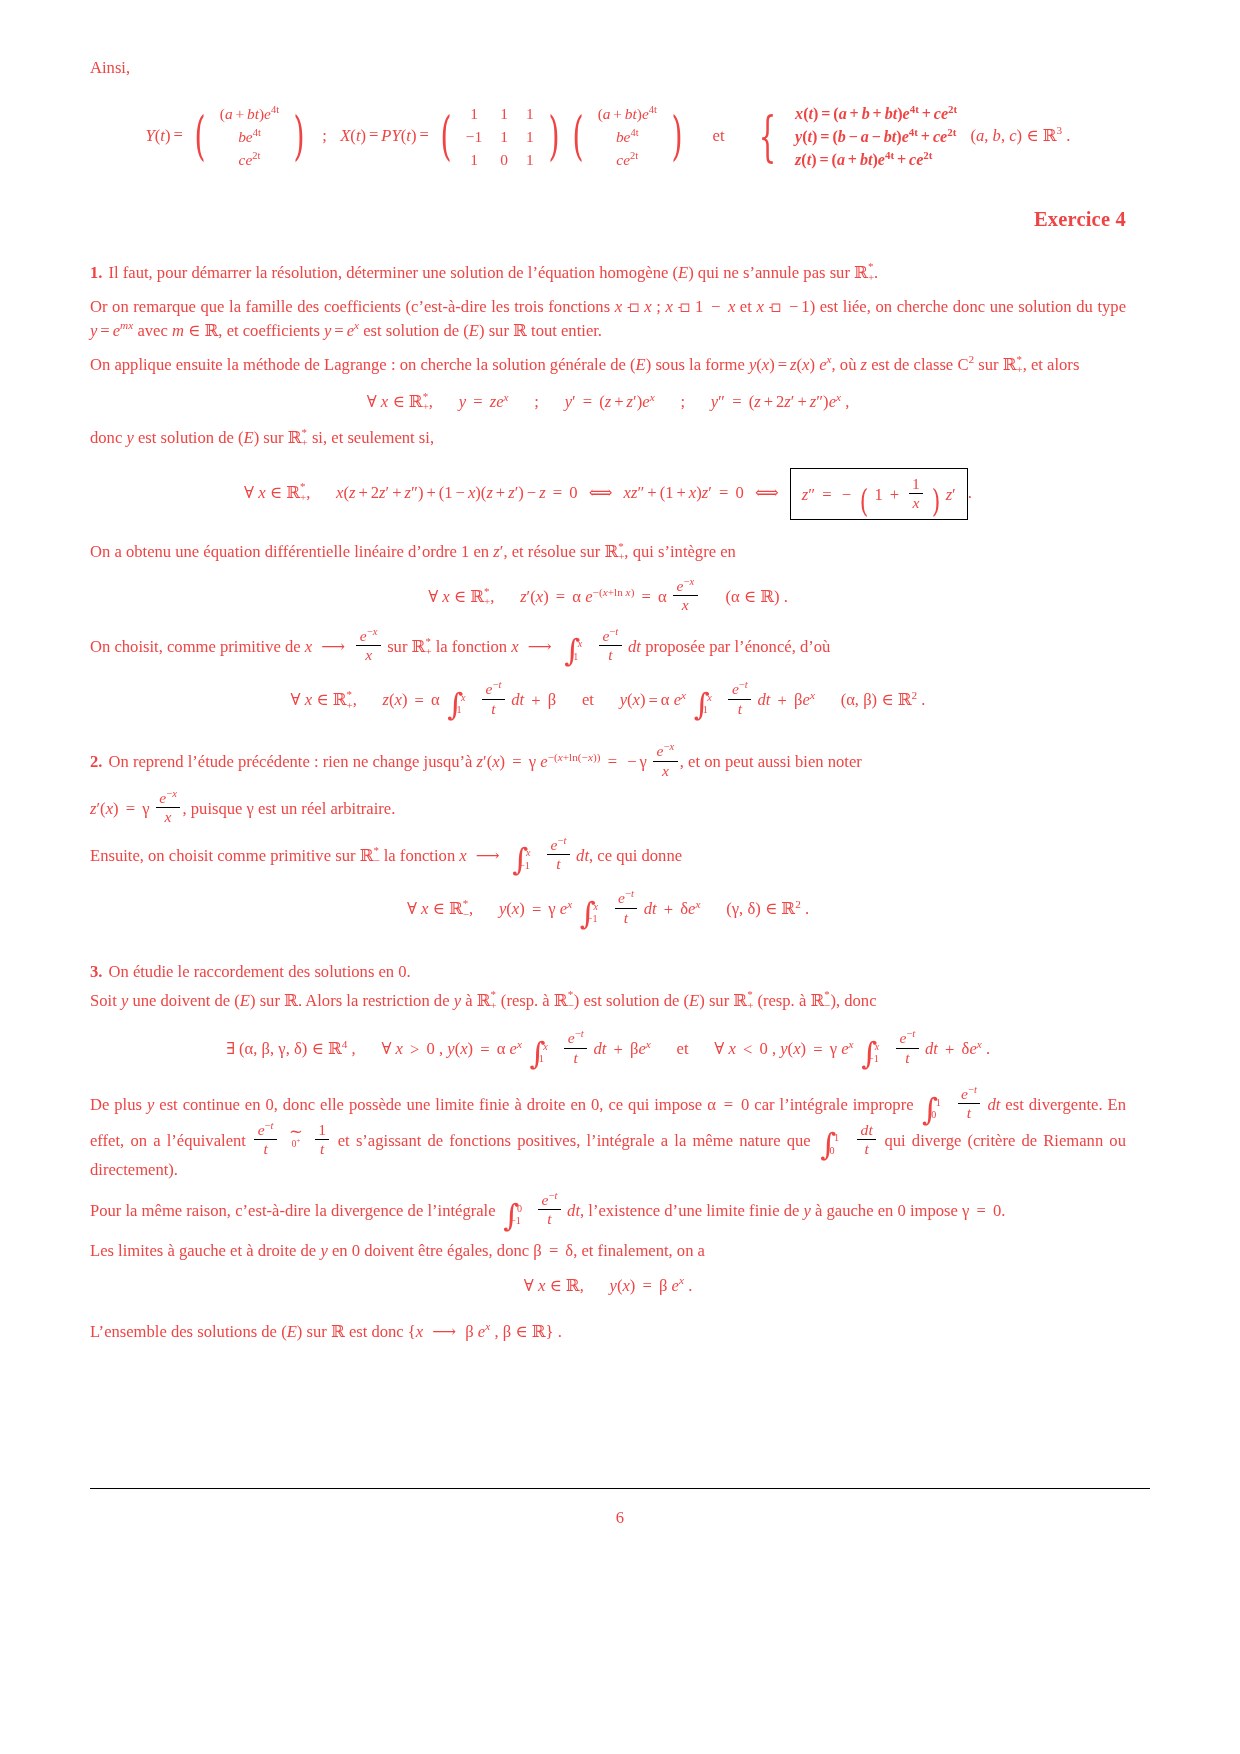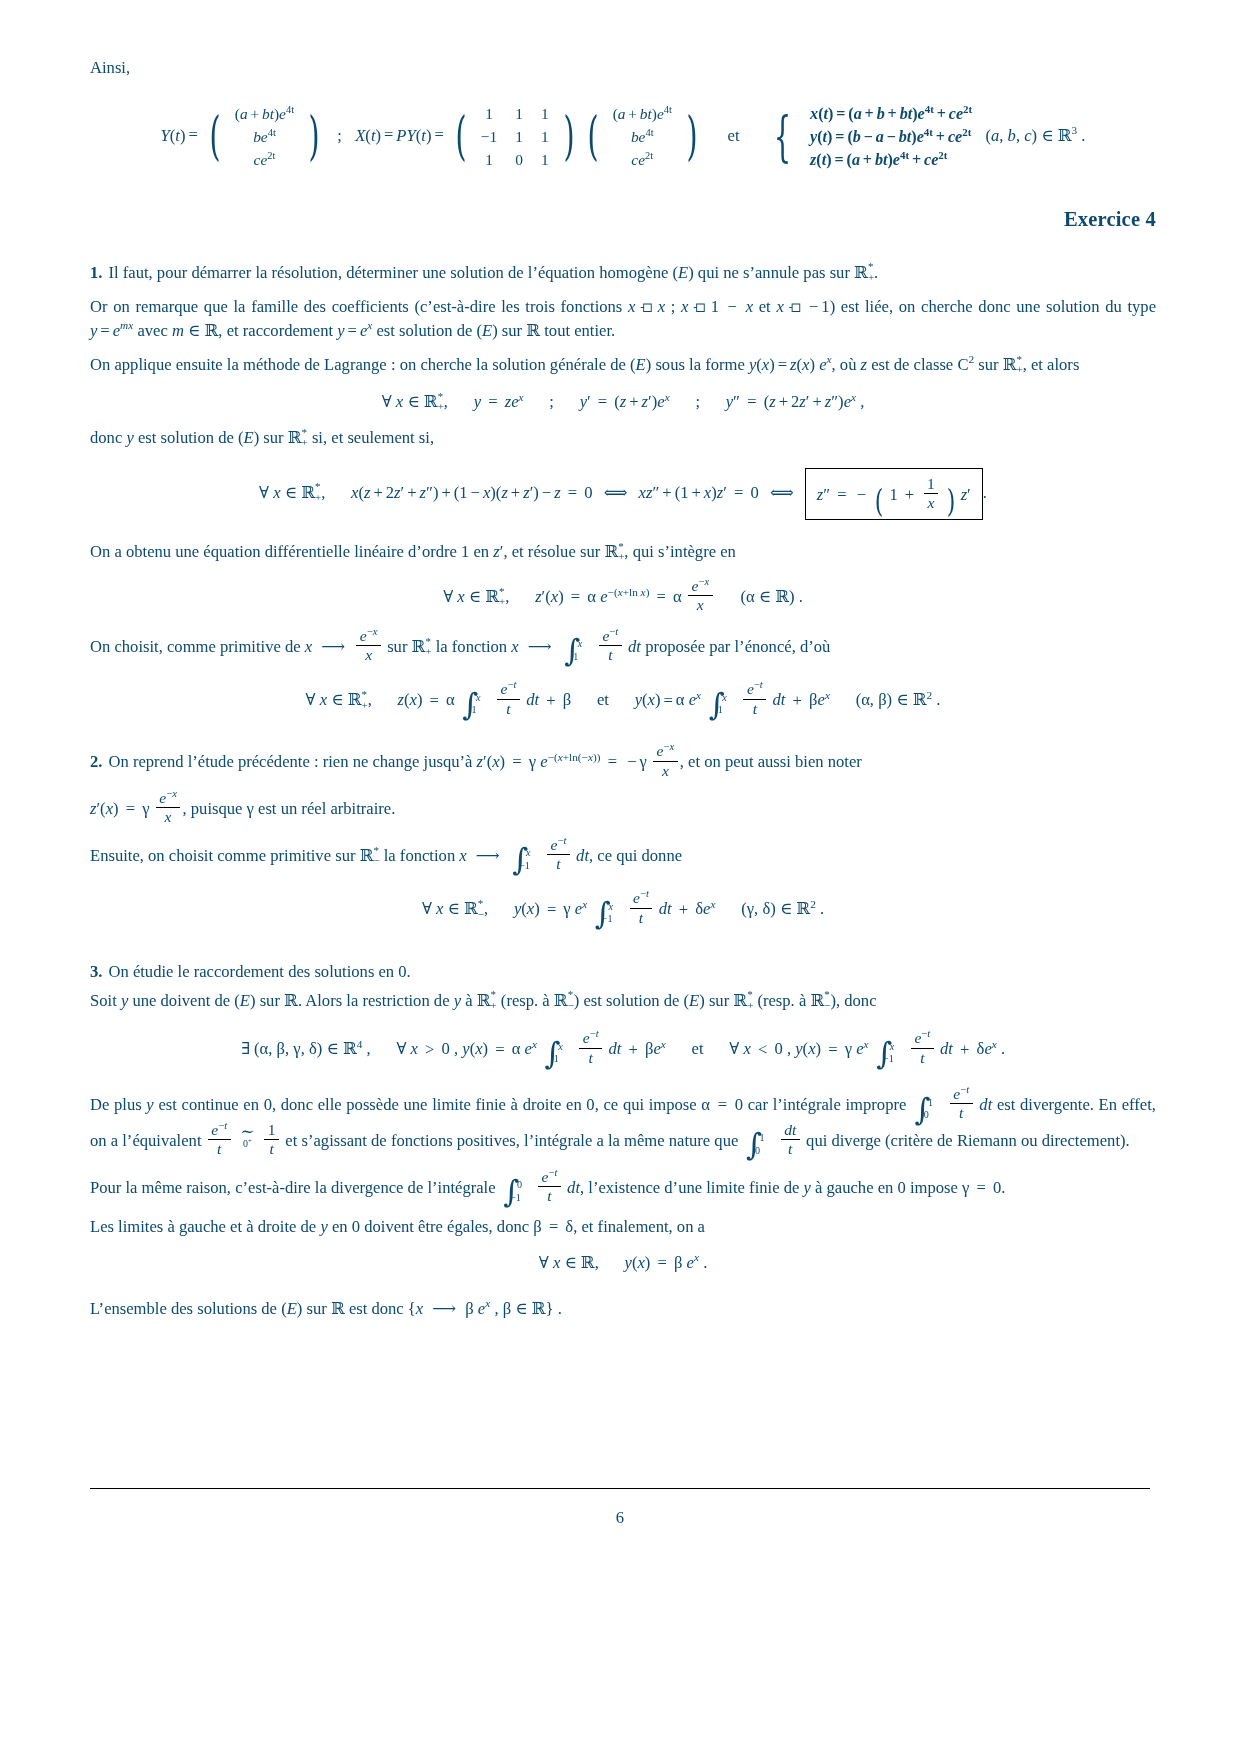--- a/index.html
+++ b/index.html
@@ -7,23 +7,23 @@
     padding: 0;
     background: #ffffff;
   }
   .page {
     position: relative;
     width: 1240px;
     height: 1754px;
     margin: 0 auto;
     background: #ffffff;
     font-family: "Liberation Serif", "DejaVu Serif", serif;
-    color: #0c4a6e;
+    color: #ef4444;
     box-sizing: border-box;
-    padding: 56px 84px 0 90px;
+    padding: 56px 114px 0 90px;
   }
   .body-text {
     font-size: 16.6px;
     line-height: 1.42;
     text-align: justify;
     margin: 0 0 11px 0;
   }
   .tight { margin-bottom: 5px; }
   .num {
     font-weight: bold;
@@ -274,21 +274,21 @@
     <span>qui ne s’annule pas sur</span>
     <span class="bb">ℝ</span><span class="subsup"><span>*</span><span>+</span></span><span>.</span>
   </p>
 
   <p class="body-text">
     <span>Or on remarque que la famille des coefficients (c’est-à-dire les trois fonctions</span>
     <span class="mi">x</span><span class="mapsto">⟤</span><span class="mi">x</span> ;
     <span class="mi">x</span><span class="mapsto">⟤</span>1 <span class="op">−</span> <span class="mi">x</span> et
     <span class="mi">x</span><span class="mapsto">⟤</span><span class="op">−</span>1<span>) est liée, on cherche donc une solution du type</span>
     <span class="mi">y</span><span class="op">=</span><span class="mi">e</span><span class="sup"><span class="mi">mx</span></span>
-    <span>avec</span> <span class="mi">m</span> <span class="forall">∈</span> <span class="bb">ℝ</span><span>, et raccordement</span>
+    <span>avec</span> <span class="mi">m</span> <span class="forall">∈</span> <span class="bb">ℝ</span><span>, et coefficients</span>
     <span class="mi">y</span><span class="op">=</span><span class="mi">e</span><span class="sup"><span class="mi">x</span></span>
     <span>est solution de</span> <span class="mup">(</span><span class="mi">E</span><span class="mup">)</span>
     <span>sur</span> <span class="bb">ℝ</span>
     <span>tout entier.</span>
   </p>
 
   <p class="body-text">
     <span>On applique ensuite la méthode de Lagrange : on cherche la solution générale de</span> <span class="mup">(</span><span class="mi">E</span><span class="mup">)</span>
     <span>sous la forme</span>
     <span class="mi">y</span><span class="mup">(</span><span class="mi">x</span><span class="mup">)</span><span class="op">=</span><span class="mi">z</span><span class="mup">(</span><span class="mi">x</span><span class="mup">)</span> <span class="mi">e</span><span class="sup"><span class="mi">x</span></span><span>, où</span>

